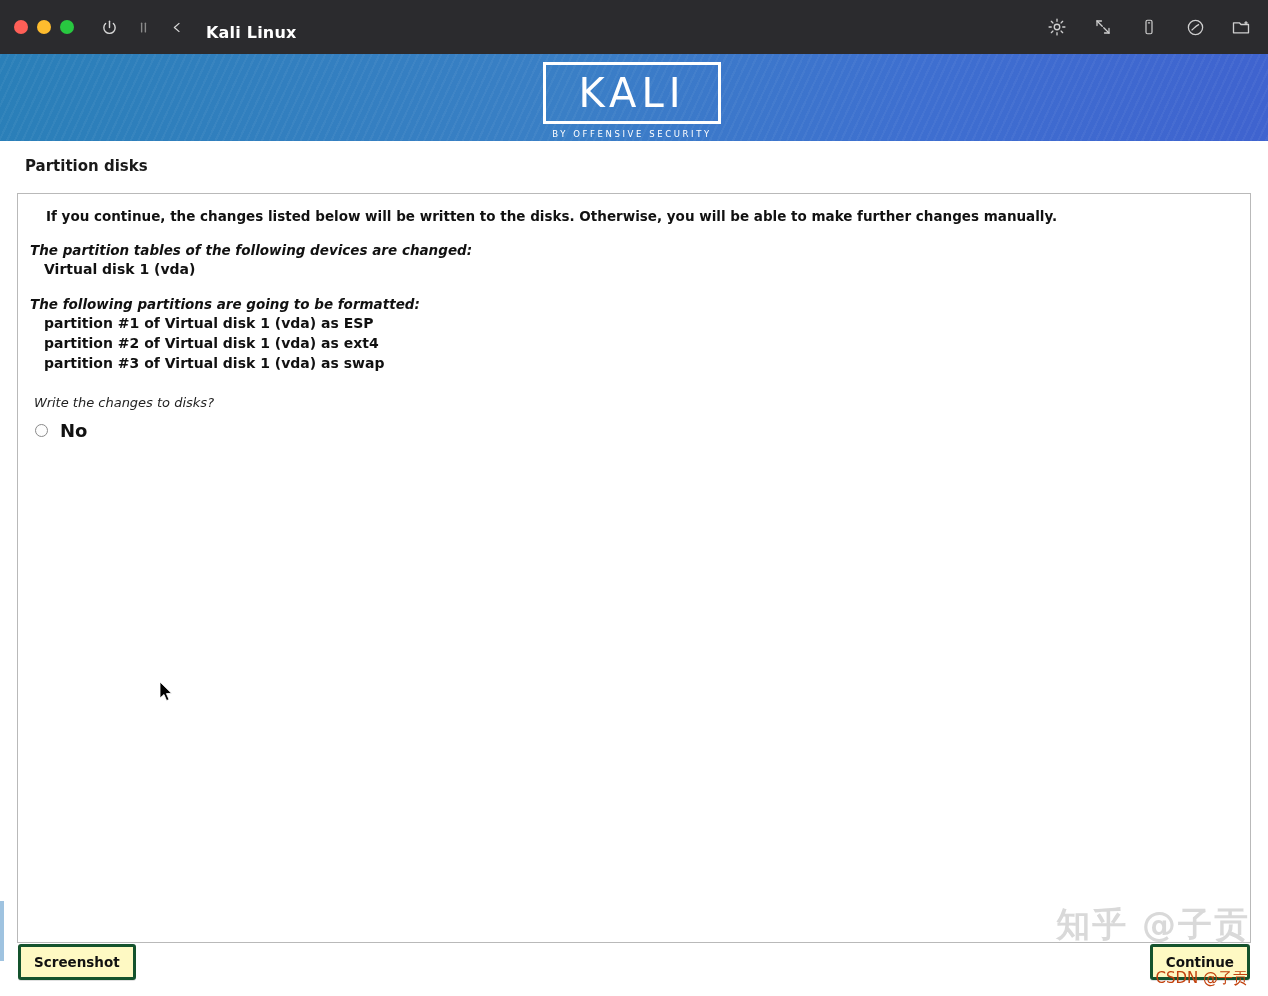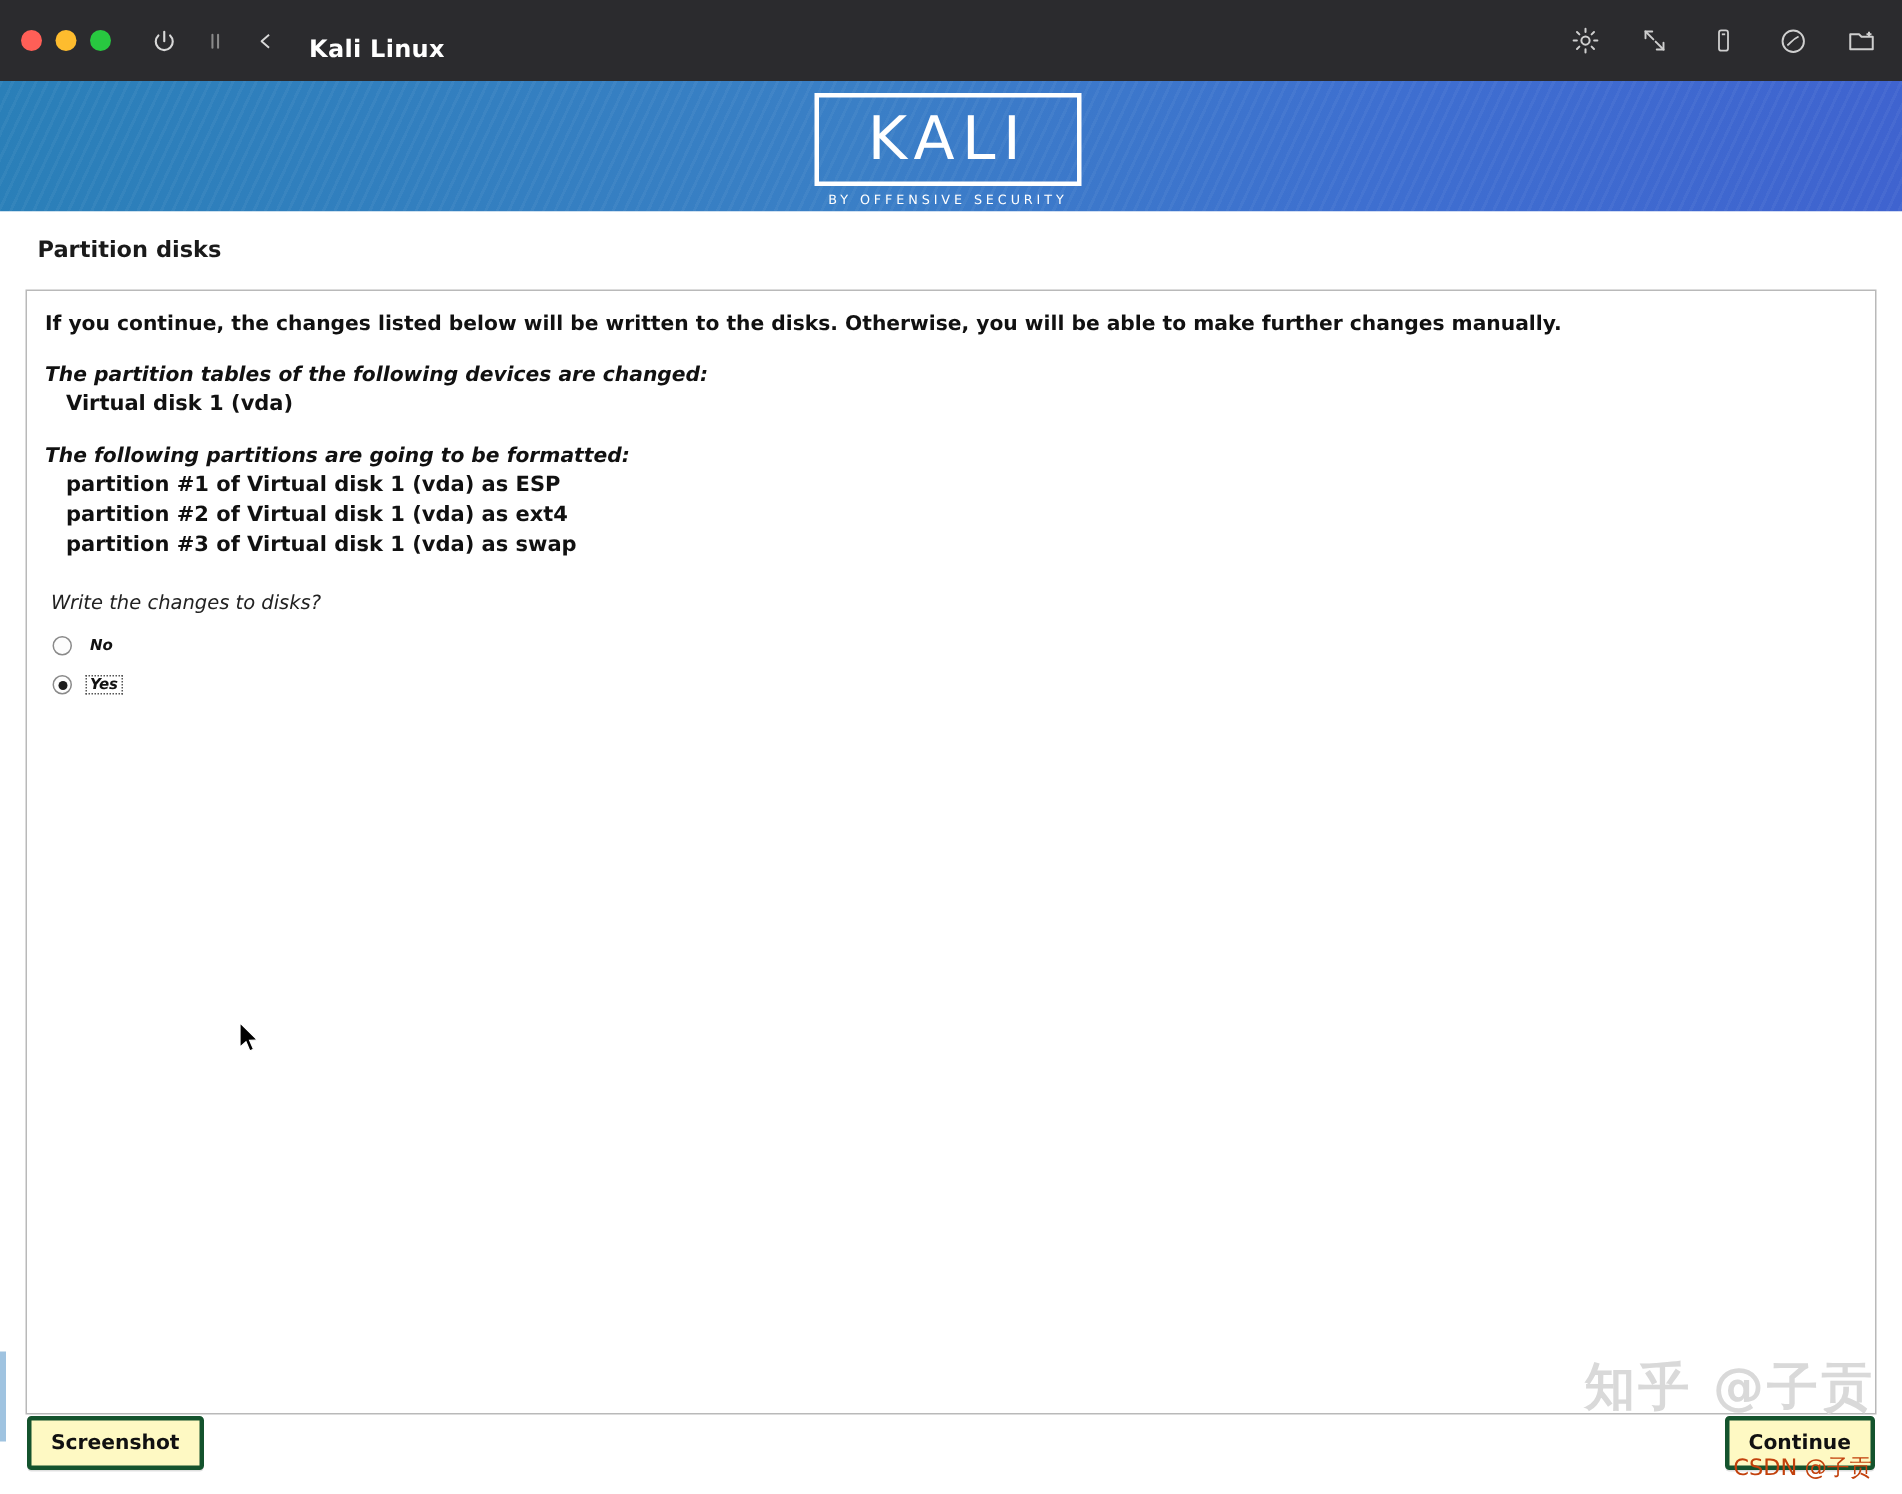--- a/index.html
+++ b/index.html
@@ -149,21 +149,21 @@
     height: 750px;
     border: 1px solid #b9b9b9;
     background: #ffffff;
     box-sizing: border-box;
     padding: 14px 12px 0 12px;
   }
   .lead {
     font-size: 13.5px;
     font-weight: bold;
     color: #111;
-    margin: 0 0 18px 0;
+    margin: 0 0 18px 16px;
   }
   .sec-head {
     font-size: 13.5px;
     font-weight: bold;
     color: #111;
     margin: 0 0 2px 0;
     font-style: italic;
   }
   .sec-item {
     font-size: 14px;
@@ -199,25 +199,24 @@
   }
   .radio.checked::after {
     content: "";
     position: absolute;
     left: 2.5px; top: 2.5px;
     width: 6px; height: 6px;
     border-radius: 50%;
     background: #1c1c1c;
   }
   .radio-label {
-    font-size: 10px;
+    font-size: 18px;
     font-weight: bold;
     color: #111;
     padding: 1px 3px;
-    font-style: italic;
   }
   .radio-label.focused {
     border: 1px dotted #555;
     padding: 0 2px;
   }
 
   
   .footer {
     position: absolute;
     left: 0;
@@ -376,24 +375,20 @@
       <p class="sec-item">partition #2 of Virtual disk 1 (vda) as ext4</p>
       <p class="sec-item">partition #3 of Virtual disk 1 (vda) as swap</p>
 
       <p class="question">Write the changes to disks?</p>
 
       <div class="radio-row">
         <span class="radio"></span>
         <span class="radio-label">No</span>
       </div>
 
-      <div class="radio-row">
-        <span class="radio checked"></span>
-        <span class="radio-label focused">Yes</span>
-      </div>
 
     </div>
 
     <div class="footer">
       <button class="btn btn-screenshot">Screenshot</button>
       <button class="btn btn-continue">Continue</button>
     </div>
 
     <div class="wm-zhihu">知乎 @子贡</div>
     <div class="wm-csdn">CSDN @子贡</div>

